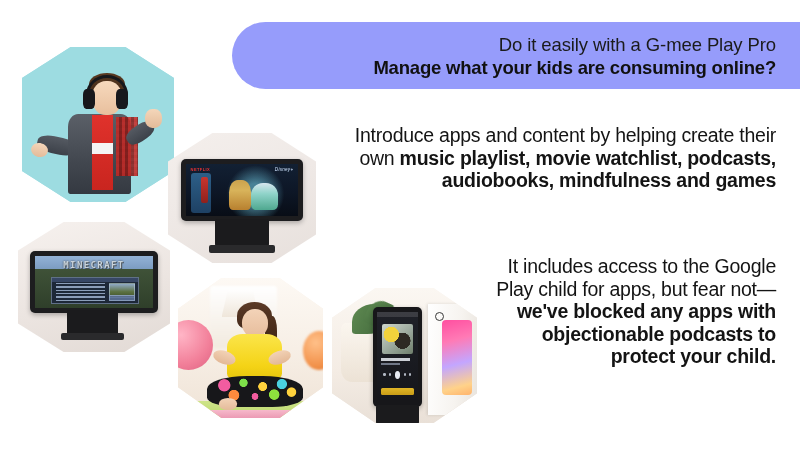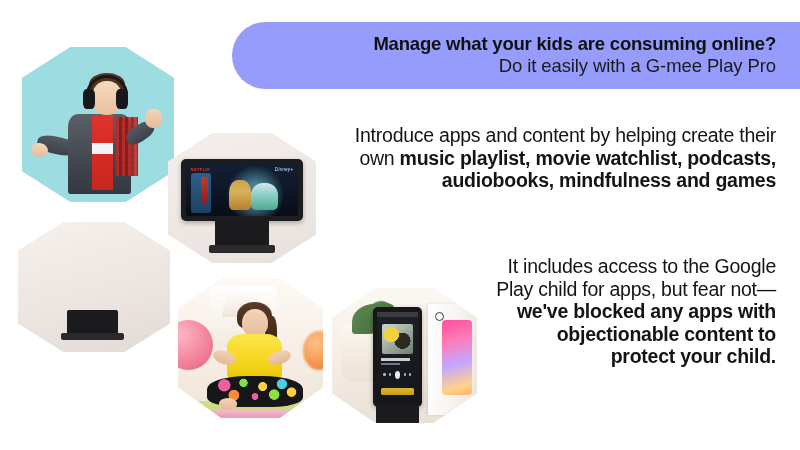--- a/index.html
+++ b/index.html
@@ -439,30 +439,30 @@
     position:absolute; right:24%; top:45%; width:14%; height:38%;
     background:
       repeating-linear-gradient(90deg, rgba(200,40,36,.85) 0 3px, rgba(140,25,22,.85) 3px 6px),
       repeating-linear-gradient(0deg, rgba(0,0,0,.18) 0 3px, rgba(0,0,0,0) 3px 6px);
   }
 </style>
 </head>
 <body>
 
 <div id="header-banner">
+  <div id="header-line-2">Do it easily with a G-mee Play Pro</div>
   <div id="header-line-1">Manage what your kids are consuming online?</div>
-  <div id="header-line-2">Do it easily with a G-mee Play Pro</div>
 </div>
 
 <div class="copy-block" id="copy-paragraph-1">
   <span>Introduce apps and content by helping create their own </span><b>music playlist, movie watchlist, podcasts, audiobooks, mindfulness and games</b>
 </div>
 
 <div class="copy-block" id="copy-paragraph-2">
-  <span>It includes access to the Google Play child for apps, but fear not—</span><b>we've blocked any apps with objectionable content to protect your child.</b>
+  <span>It includes access to the Google Play child for apps, but fear not—</span><b>we've blocked any apps with objectionable podcasts to protect your child.</b>
 </div>
 
 <div class="photo" id="photo-boy-headphones">
   <div class="bg-teal"></div>
   <div class="boy-figure">
     <div class="boy-arm-l"></div>
     <div class="boy-hand-l"></div>
     <div class="boy-jacket"></div>
     <div class="boy-shirt"></div>
     <div class="boy-shirt-stripe"></div>
@@ -488,20 +488,41 @@
         <div class="badge-netflix">NETFLIX</div>
         <div class="badge-disney">Disney+</div>
       </div>
     </div>
   </div>
   <div class="tablet-stand" style="left:32%; top:66%; width:36%; height:22%;"></div>
   <div class="stand-base" style="left:28%; top:86%; width:44%; height:6%;"></div>
 </div>
 
 <div class="photo" id="photo-tablet-minecraft">
+  <div class="tablet-body" style="left:8%; top:22%; width:84%; height:48%;">
+    <div class="tablet-screen" style="left:4%; top:8%; width:92%; height:84%;">
+      <div class="mc-scene">
+        <div class="mc-sky"></div>
+        <div class="mc-logo">MINECRAFT</div>
+        <div class="mc-panel">
+          <div class="mc-panel-title"></div>
+          <div class="mc-lines">
+            <i></i>
+              <i></i>
+              <i></i>
+              <i></i>
+              <i></i>
+              <i></i>
+          </div>
+          <div class="mc-thumb"></div>
+          <div class="mc-btn"></div>
+        </div>
+      </div>
+    </div>
+  </div>
   <div class="tablet-stand" style="left:32%; top:68%; width:34%; height:20%;"></div>
   <div class="stand-base" style="left:28%; top:85%; width:42%; height:6%;"></div>
 </div>
 
 <div class="photo" id="photo-girl-yoga">
   <div class="room-bg"></div>
   <div class="room-window"></div>
   <div class="room-lamp"></div>
   <div class="ball-pink"></div>
   <div class="ball-orange"></div>

